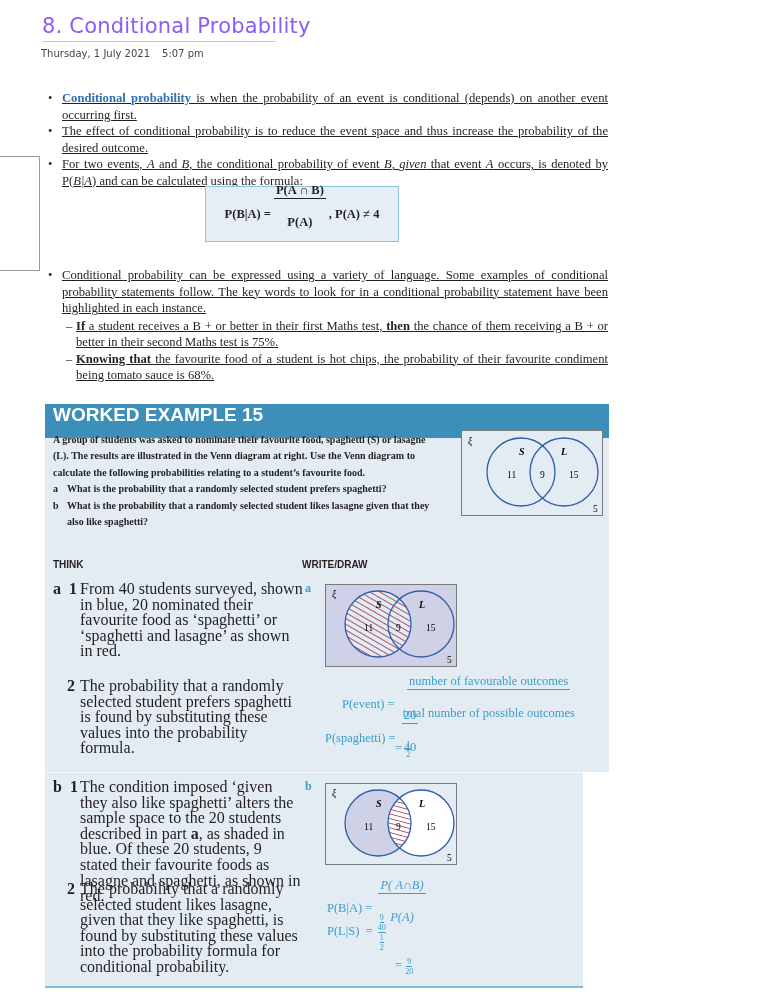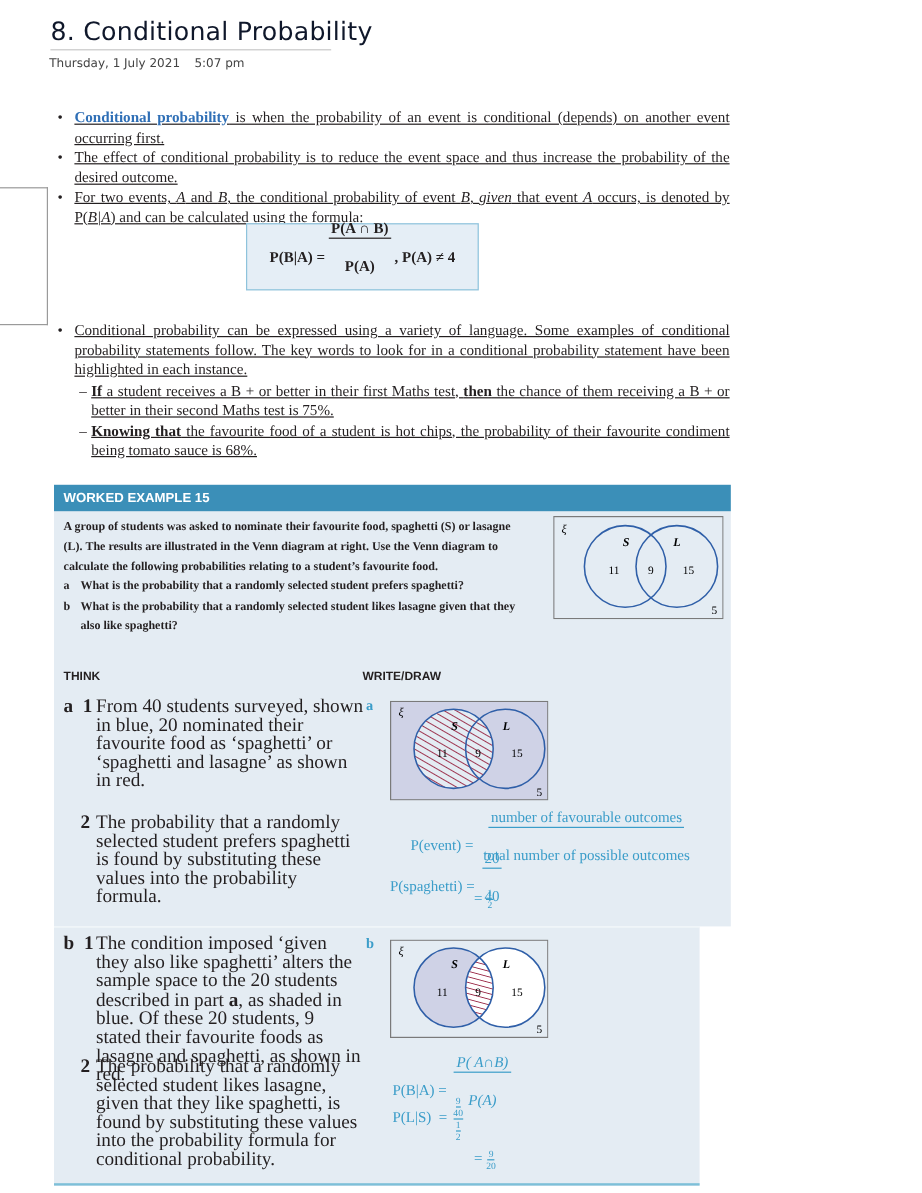--- a/index.html
+++ b/index.html
@@ -1,34 +1,34 @@
 <!DOCTYPE html>
 <html><head>
 <meta charset="utf-8">
 <style>
   html, body { margin:0; padding:0; background:#ffffff; }
   body { width:768px; height:994px; position:relative; overflow:hidden; font-family:"Liberation Serif", serif; color:#231f20; }
-  .title { position:absolute; left:42px; top:14px; font-family:"DejaVu Sans", sans-serif; font-size:21px; color:#0f172a; letter-spacing:0.2px; }
+  .title { position:absolute; left:42px; top:14px; font-family:"DejaVu Sans", sans-serif; font-size:21px; color:#8b5cf6; letter-spacing:0.2px; }
   .title-rule { position:absolute; left:42px; top:41px; width:234px; height:1px; background:#c8c8c8; }
   .date { position:absolute; left:41px; top:48px; font-family:"DejaVu Sans", sans-serif; font-size:10px; color:#444; }
   .date span { margin-right:12px; }
   .bracket { position:absolute; left:0; top:156px; width:40px; height:115px; border-top:1px solid #9a9a9a; border-right:1px solid #9a9a9a; border-bottom:1px solid #9a9a9a; border-left:none; box-sizing:border-box; }
   .bullets { position:absolute; left:48px; top:90px; width:560px; font-size:12.6px; line-height:16.5px; }
   .bullet { position:relative; padding-left:14px; text-align:justify; margin-bottom:0;text-decoration:underline; }
   .bullet::before { content:"•"; position:absolute; left:0; top:0; }
   .bullet .kw { color:#2f6fb6; font-weight:bold; }
   .formula-box { position:absolute; left:205px; top:186px; width:194px; height:56px; background:#e5eef6; border:1px solid #8ec3dc; box-sizing:border-box; display:flex; align-items:center; justify-content:center; font-weight:bold; font-size:12.5px; }
   .frac { display:inline-flex; flex-direction:column; align-items:center; vertical-align:middle; margin:0 3px; }
   .frac .num { border-bottom:1px solid currentColor; padding:0 2px; line-height:15px; }
   .frac .den { line-height:15px; padding:16px 2px; }
   .sub-list { margin-top:1px; }
   .dash { position:relative; padding-left:10px; text-align:justify; margin-left:4px; }
   .dash::before { content:"–"; position:absolute; left:0; top:0; }
   .we { position:absolute; left:45px; top:404px; width:564px; height:368px; background:#e4ecf3; }
-  .we-head { height:22px; background:#3b8fb8; color:#fff; font-family:"Liberation Sans", sans-serif; font-weight:bold; font-size:11px; line-height:22px; padding-left:8px; }
+  .we-head { height:34px; background:#3b8fb8; color:#fff; font-family:"Liberation Sans", sans-serif; font-weight:bold; font-size:19px; line-height:22px; padding-left:8px; }
   .we-question { position:absolute; left:8px; top:28px; width:390px; font-weight:bold; font-size:10px; line-height:16.4px; }
   .qi { position:relative; padding-left:14px; }
   .qi .lab { position:absolute; left:0; top:0; }
   .col-head { position:absolute; top:155px; font-family:"Liberation Sans", sans-serif; font-weight:bold; font-size:10px; }
   .step { position:absolute; font-size:16px; line-height:15.6px; }
   .step .num { position:absolute; left:0; top:0; font-weight:bold; }
   .step .txt { padding-left:27px; }
   .venn { position:absolute; }
   .part-label { position:absolute; font-weight:bold; font-size:12px; color:#3b9dc9; }
   .we2 { position:absolute; left:45px; top:772px; width:538px; height:213px; background:#e4ecf3; border-top:1px solid #f4f8fb; border-bottom:2px solid #7dbfd8; }

